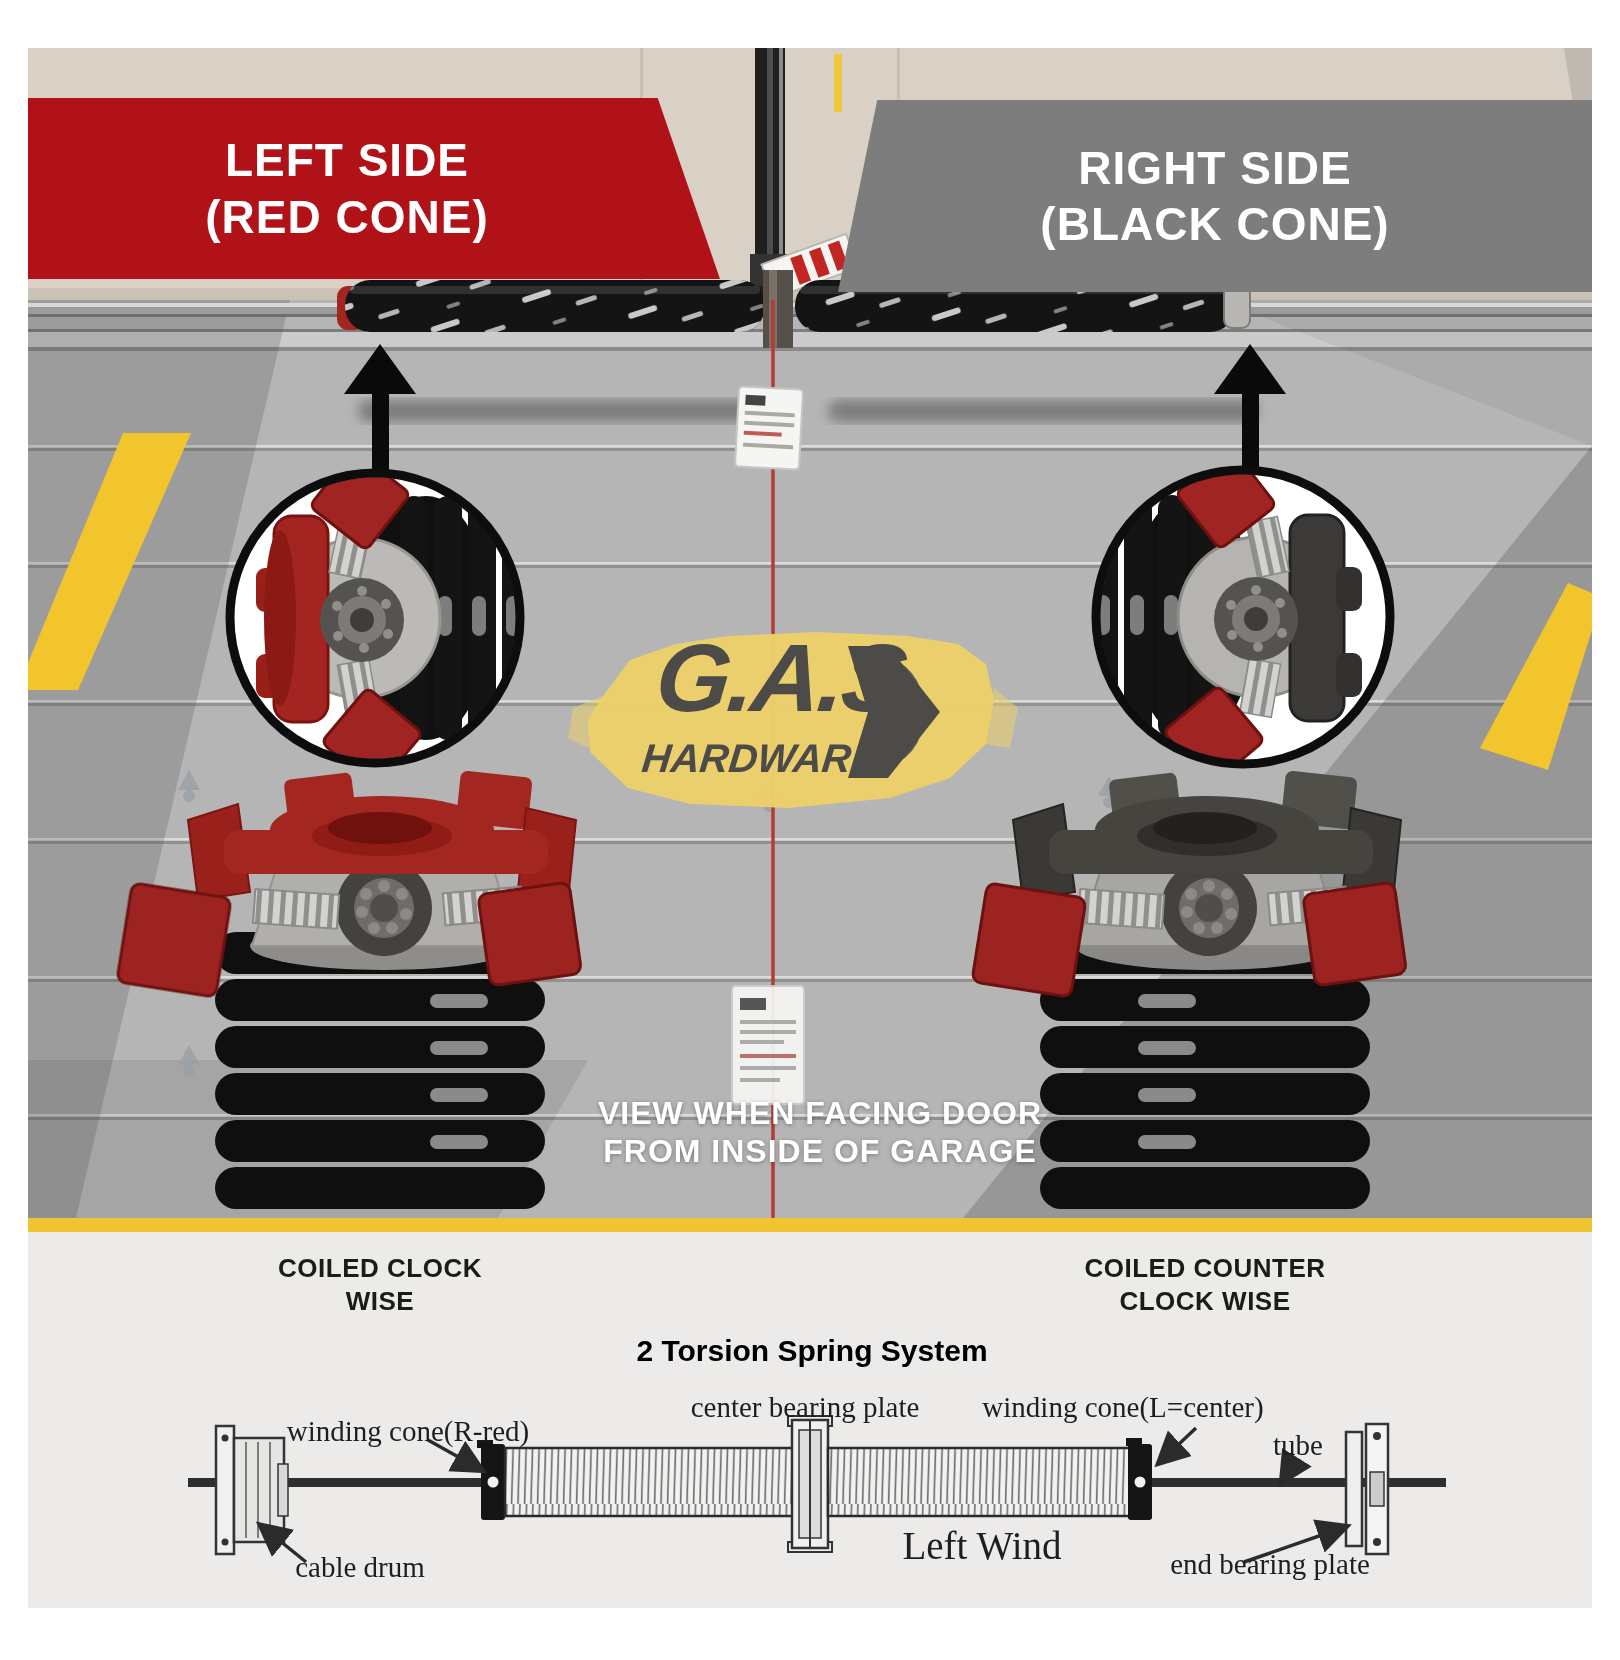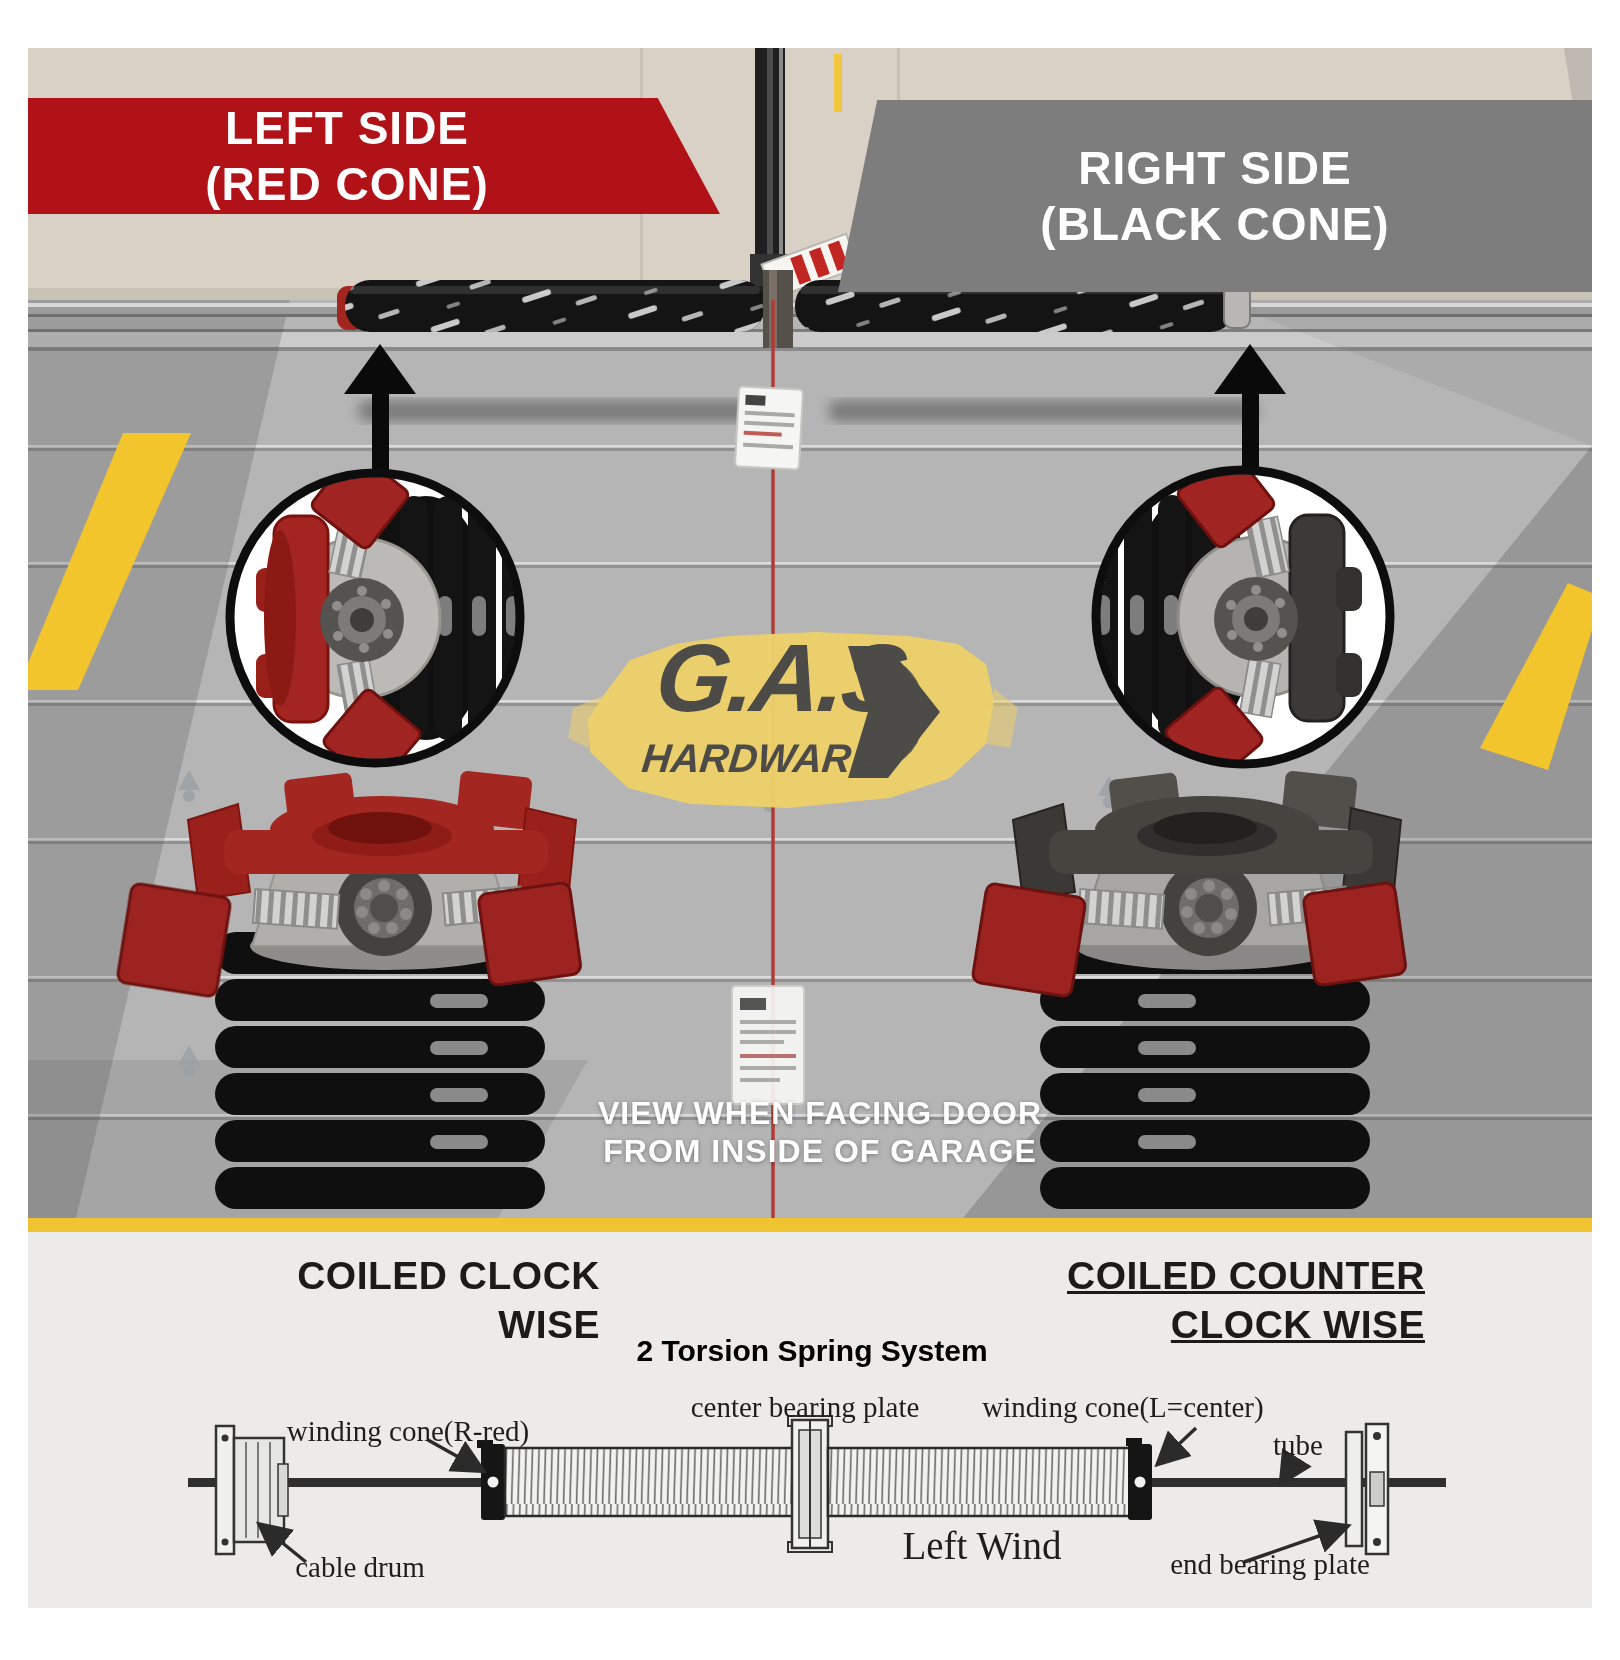--- a/index.html
+++ b/index.html
@@ -5,42 +5,42 @@
   html,body{margin:0;padding:0;background:#ffffff;}
   .canvas{position:relative;width:1620px;height:1660px;background:#ffffff;overflow:hidden;
           font-family:"Liberation Sans",sans-serif;}
   .abs{position:absolute;}
   
   .photo{left:28px;top:48px;width:1564px;height:1170px;background:#d9d1c5;overflow:hidden;}
   .photo-svg{position:absolute;left:0;top:0;}
   
   .banner{display:flex;align-items:center;justify-content:center;text-align:center;color:#fff;
           font-weight:bold;font-size:46px;line-height:1.22;letter-spacing:1px;}
-  .banner-left{left:0;top:50px;width:692px;height:116px;background:#b11218;
+  .banner-left{left:0;top:50px;width:692px;height:181px;background:#b11218;
                clip-path:polygon(0 0,91% 0,100% 100%,0 100%);padding-right:0;}
   .banner-left .btxt{padding-right:54px;}
   .banner-right{left:810px;top:52px;width:754px;height:192px;background:#7e7d7d;
                 clip-path:polygon(5.2% 0,100% 0,100% 100%,0 100%);}
   
   .logo-name{left:612px;top:582px;width:280px;text-align:center;color:#4c4b47;
              font-weight:bold;font-style:italic;font-size:96px;line-height:1;letter-spacing:-3px;
              transform:skewX(-6deg);}
   .logo-sub{left:606px;top:688px;width:252px;text-align:center;color:#4c4b47;
             font-weight:bold;font-style:italic;font-size:40px;letter-spacing:0px;
             transform:skewX(-6deg);}
   .view-note{left:442px;top:1046px;width:700px;text-align:center;color:#ffffff;font-weight:bold;
              font-size:32px;line-height:1.2;letter-spacing:1px;text-shadow:0 1px 4px rgba(0,0,0,.35);}
   
   .yellow-strip{left:28px;top:1218px;width:1564px;height:14px;background:#f0c330;}
   
   .band{left:28px;top:1232px;width:1564px;height:376px;background:#ecebe9;overflow:hidden;}
-  .caption{position:absolute;text-align:right;color:#1b1b19;font-weight:bold;font-size:39px;
+  .caption{position:absolute;text-align:center;color:#1b1b19;font-weight:bold;font-size:26px;
            line-height:1.25;letter-spacing:0.5px;}
   .cap-left{left:132px;top:20px;width:440px;}
-  .cap-right{left:957px;top:20px;width:440px;text-decoration:underline;}
+  .cap-right{left:957px;top:20px;width:440px;}
   .diagram-title{position:absolute;left:584px;top:102px;width:400px;text-align:center;
                  color:#000000;font-weight:bold;font-size:30px;}
   .dlabel{position:absolute;text-align:center;color:#1e1e1e;font-family:"Liberation Serif",serif;
           font-size:29px;line-height:1.05;}
   .dlabel-big{font-size:39px;}
 </style>
 </head>
 <body>
 
 <div class="canvas">

